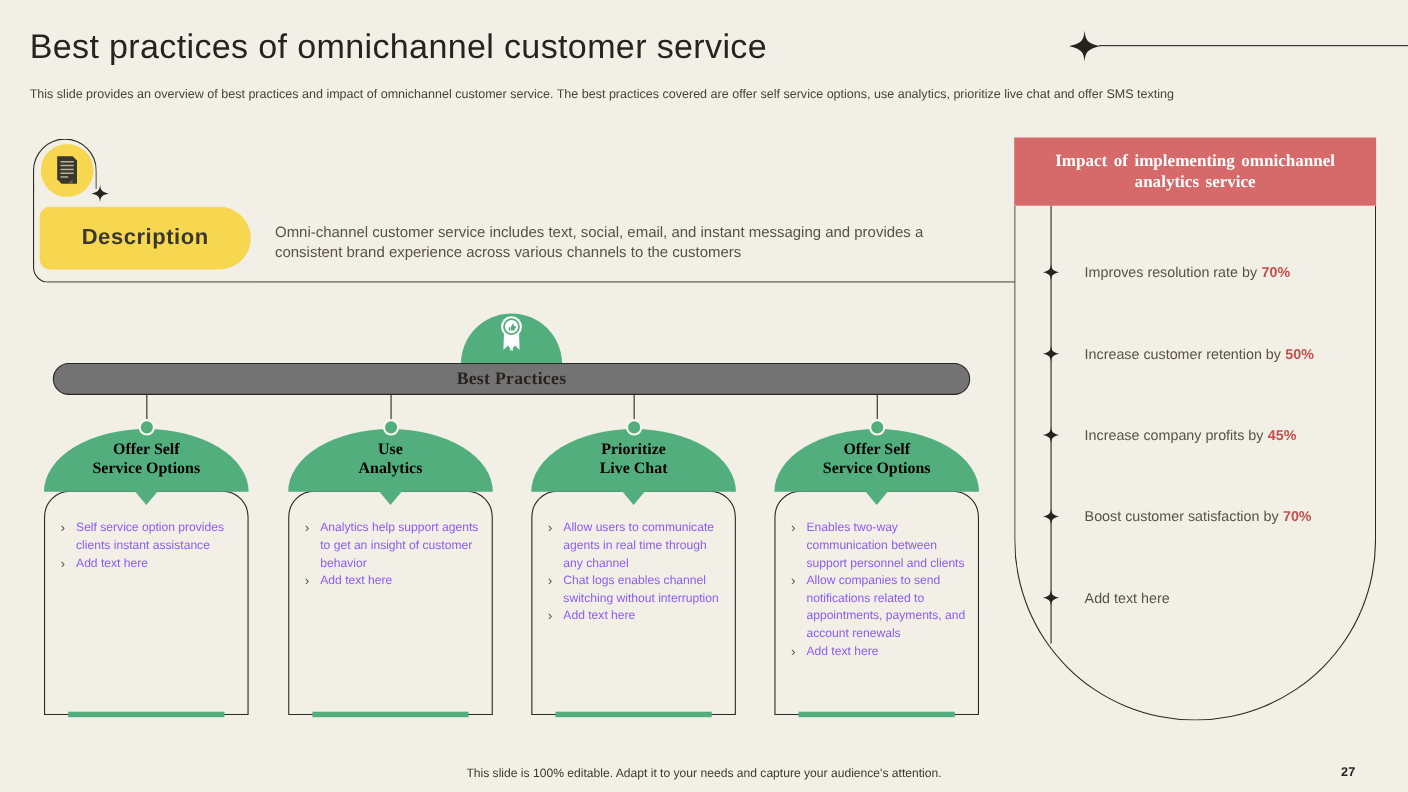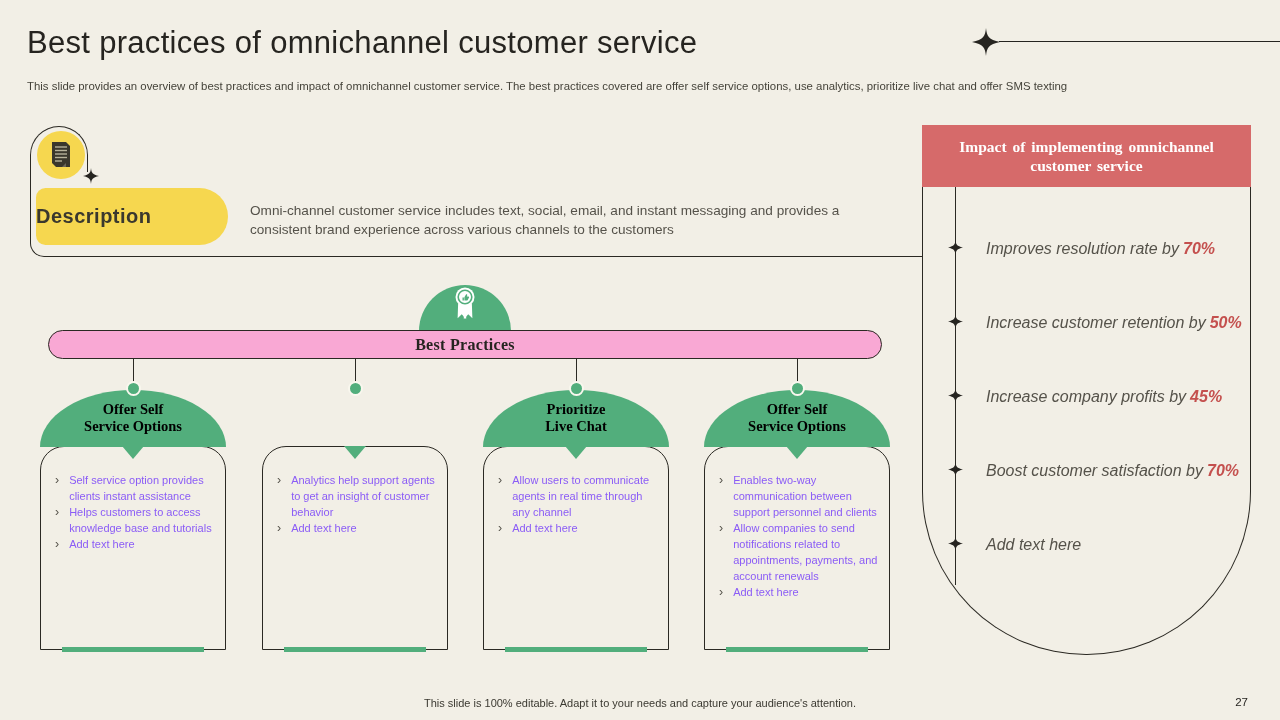--- a/index.html
+++ b/index.html
@@ -15,28 +15,28 @@
 
   
   .desc-outline { position:absolute; left:30px; top:170px; width:893px; height:87px;
     border-left:1.4px solid #2b2923; border-bottom:1.4px solid #2b2923; border-bottom-left-radius:14px; }
   .desc-arc { position:absolute; left:30px; top:126px; width:58px; height:46px;
     border:1.4px solid #2b2923; border-bottom:none; border-radius:29px 29px 0 0; }
   .desc-arc-star { position:absolute; left:83px; top:168px; width:16px; height:16px; }
   .desc-circle { position:absolute; left:37px; top:131px; width:48px; height:48px; border-radius:50%; background:#f6d74f;
     display:flex; align-items:center; justify-content:center; }
   .desc-pill { position:absolute; left:36px; top:188px; width:192px; height:57px; background:#f6d74f;
-    border-radius:10px 30px 30px 10px; display:flex; align-items:center; justify-content:flex-start; }
+    border-radius:10px 30px 30px 10px; display:flex; align-items:center; justify-content:center; }
   .desc-pill span { font-size:20px; font-weight:700; color:#3a382e; letter-spacing:.5px; }
   .desc-text { position:absolute; left:250px; top:201px; width:632px; font-size:13.6px; line-height:19px; color:#55524a; }
 
   
   .bp-semicircle { position:absolute; left:419px; top:285px; width:92px; height:47px;
     border-radius:46px 46px 0 0; background:#52ae7c; display:flex; justify-content:center; }
-  .bp-pill { position:absolute; left:48px; top:330px; width:834px; height:29px; background:#f9a8d4;
+  .bp-pill { position:absolute; left:48px; top:330px; width:834px; height:29px; background:#737373;
     border:1.4px solid #2b2923; border-radius:15px; display:flex; align-items:center; justify-content:center; z-index:2; }
   .bp-pill span { font-family:"Liberation Serif", serif; font-size:16px; font-weight:700; color:#262420; letter-spacing:.3px; }
 
   
   .col { position:absolute; top:390px; width:186px; height:263px; }
   .col-connector { position:absolute; left:50%; top:-31px; width:0; height:23px; border-left:1.3px solid #2b2923; }
   .col-dot { position:absolute; left:50%; top:-9px; margin-left:-7.5px; width:15px; height:15px; border-radius:50%;
     background:#52ae7c; border:2.5px solid #f9f7ee; z-index:3; }
   .col-body { position:absolute; left:0; top:56px; width:186px; height:204px;
     border:1.3px solid #2b2923; border-radius:24px 24px 0 0; }
@@ -53,26 +53,26 @@
   
   .impact-header { position:absolute; left:922px; top:125px; width:329px; height:62px; background:#d66a6a;
     display:flex; align-items:center; justify-content:center; text-align:center; padding:0 14px; }
   .impact-header span { font-family:"Liberation Serif", serif; font-size:15.5px; font-weight:700; color:#ffffff;
     line-height:19px; word-spacing:2px; }
   .impact-panel { position:absolute; left:922px; top:187px; width:329px; height:468px;
     border:1.3px solid #2b2923; border-top:none; border-radius:0 0 164px 164px; }
   .impact-line { position:absolute; left:32px; top:0; width:0; height:398px; border-left:1.3px solid #2b2923; }
   .impact-item { position:absolute; left:0; width:100%; height:16px; }
   .impact-star { position:absolute; left:25px; top:0; width:15px; height:15px; }
-  .impact-text { position:absolute; left:63px; top:0; font-size:16px; color:#55524a; white-space:nowrap;font-style:italic; }
+  .impact-text { position:absolute; left:63px; top:0; font-size:13px; color:#55524a; white-space:nowrap; }
   .impact-value { font-weight:700; color:#c4504e; margin-left:4px; }
 
   
   .footer-note { position:absolute; left:0; top:697px; width:1280px; text-align:center; font-size:11px; color:#3b3931; }
-  .page-number { position:absolute; right:32px; top:696px; font-size:11.5px; font-weight:400; color:#262420; }
+  .page-number { position:absolute; right:48px; top:696px; font-size:11.5px; font-weight:700; color:#262420; }
 
   svg { display:block; }
 </style>
 </head>
 <body>
 
 <div id="slide">
 
   <div class="title">Best practices of omnichannel customer service</div>
   <div class="subtitle">This slide provides an overview of best practices and impact of omnichannel customer service. The best practices covered are offer self service options, use analytics, prioritize live chat and offer SMS texting</div>
@@ -132,33 +132,34 @@
     <div class="col-dome">
       <div class="t">Offer Self</div>
       <div class="t">Service Options</div>
     </div>
     <div class="col-notch"></div>
     <ul class="col-bullets">
       <li>
           <span>Self service option provides clients instant assistance</span>
         </li>
       <li>
-          <span>Helps customers to access knowledge base and tutorials</span>
-        </li>
-      <li>
           <span>Add text here</span>
         </li>
     </ul>
     <div class="col-bar"></div>
   </div>
 
   <div class="col" style="left:262px">
     <div class="col-connector"></div>
     <div class="col-dot"></div>
     <div class="col-body"></div>
+    <div class="col-dome">
+      <div class="t">Use</div>
+      <div class="t">Analytics</div>
+    </div>
     <div class="col-notch"></div>
     <ul class="col-bullets">
       <li>
           <span>Analytics help support agents to get an insight of customer behavior</span>
         </li>
       <li>
           <span>Add text here</span>
         </li>
     </ul>
     <div class="col-bar"></div>
@@ -171,20 +172,23 @@
     <div class="col-dome">
       <div class="t">Prioritize</div>
       <div class="t">Live Chat</div>
     </div>
     <div class="col-notch"></div>
     <ul class="col-bullets">
       <li>
           <span>Allow users to communicate agents in real time through any channel</span>
         </li>
       <li>
+          <span>Chat logs enables channel switching without interruption</span>
+        </li>
+      <li>
           <span>Add text here</span>
         </li>
     </ul>
     <div class="col-bar"></div>
   </div>
 
   <div class="col" style="left:704px">
     <div class="col-connector"></div>
     <div class="col-dot"></div>
     <div class="col-body"></div>
@@ -201,21 +205,21 @@
           <span>Allow companies to send notifications related to appointments, payments, and account renewals</span>
         </li>
       <li>
           <span>Add text here</span>
         </li>
     </ul>
     <div class="col-bar"></div>
   </div>
 
   <div class="impact-header">
-    <span>Impact of implementing omnichannel customer service</span>
+    <span>Impact of implementing omnichannel analytics service</span>
   </div>
   <div class="impact-panel">
     <div class="impact-line"></div>
 
     <div class="impact-item" style="top:53px">
       <span class="impact-star">
         <svg width="15" height="15" viewBox="0 0 16 16">
             <path d="M8 0 C8.55 5 9.4 6.45 16 8 C9.4 9.55 8.55 11 8 16 C7.45 11 6.6 9.55 0 8 C6.6 6.45 7.45 5 8 0 Z" fill="#262420"></path>
           </svg>
       </span>

